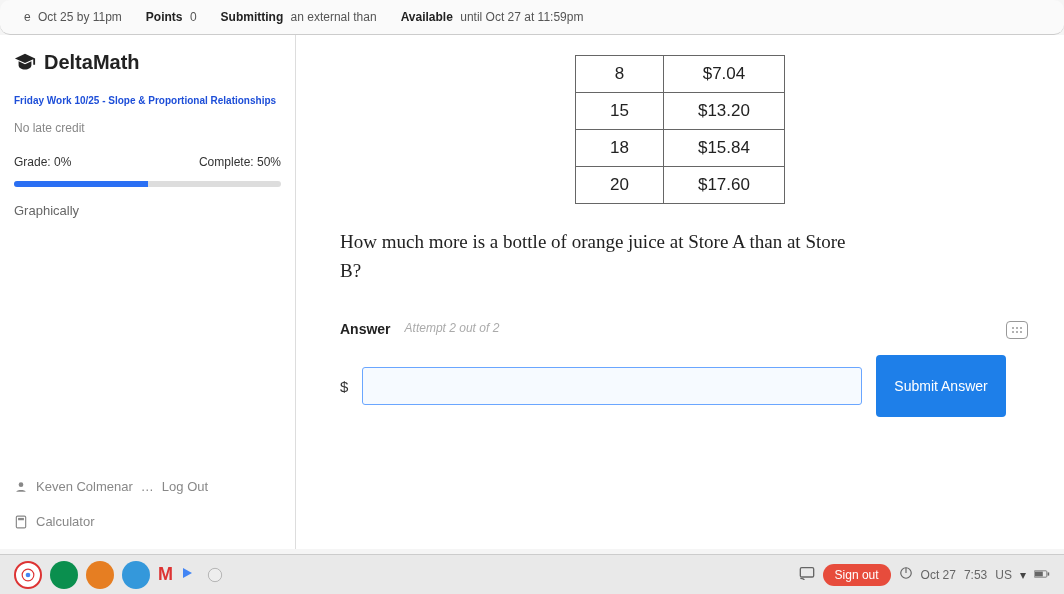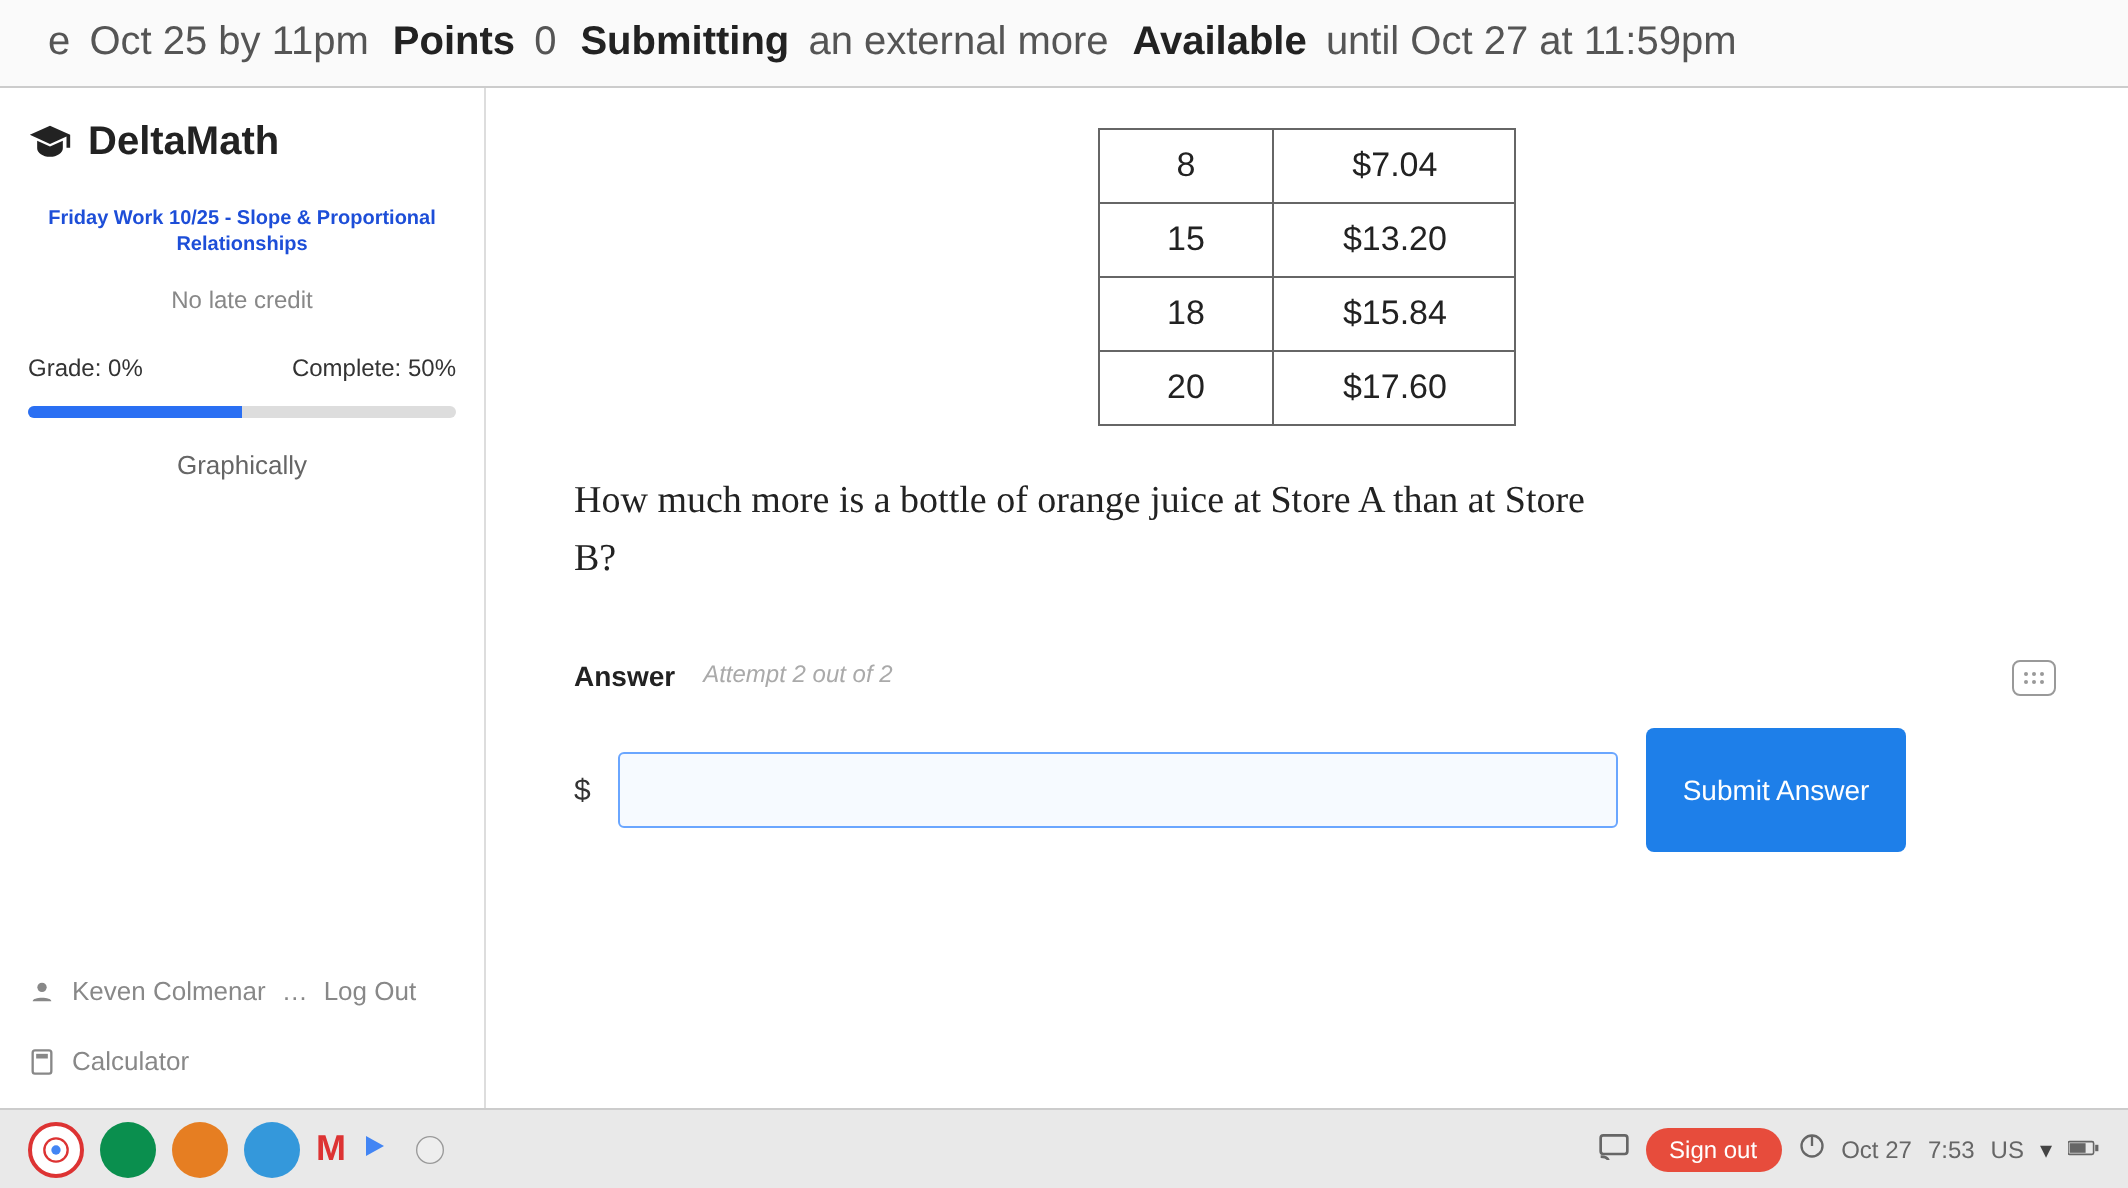--- a/index.html
+++ b/index.html
@@ -6,42 +6,42 @@
   body {
     font-family: "Segoe UI", Arial, sans-serif;
     background: #f5f5f5;
     width: 1064px;
     height: 594px;
     overflow: hidden;
     position: relative;
   }
   .header-bar {
     display: flex;
-    gap: 12px;
+    gap: 24px;
     padding: 10px 20px;
     border-bottom: 1px solid #ccc;
-    font-size: 20px;
+    font-size: 12px;
     color: #333;
     background: #fafafa;
+    border-radius: 10px;
   }
   .header-bar .hlabel { font-weight: 700; color: #222; }
   .header-bar .hval   { color: #555; margin-left: 4px; }
   .main {
     display: flex;
     height: calc(100% - 80px);
   }
   .sidebar {
-    width: 243px;
+    width: 296px;
     padding: 16px 14px;
     border-right: 1px solid #ddd;
     background: #fff;
     display: flex;
     flex-direction: column;
     gap: 12px;
-    text-align: center;
   }
   .brand {
     display: flex; align-items: center; gap: 8px;
     font-size: 20px; font-weight: 700; color: #222;
     margin-bottom: 8px;
   }
   .brand svg { width: 22px; height: 22px; }
   .assignment-title { font-size: 10px; font-weight: 700; color: #1d4ed8; line-height: 1.3; }
   .nolate { font-size: 12px; color: #888; margin-top: 2px; }
   .stats { display: flex; justify-content: space-between; font-size: 12px; color: #333; margin-top: 8px; }
@@ -136,21 +136,21 @@
   <span>
     <span class="hval">e</span>
     <span class="hval">Oct 25 by 11pm</span>
   </span>
   <span>
     <span class="hlabel">Points</span>
     <span class="hval">0</span>
   </span>
   <span>
     <span class="hlabel">Submitting</span>
-    <span class="hval">an external more</span>
+    <span class="hval">an external than</span>
   </span>
   <span>
     <span class="hlabel">Available</span>
     <span class="hval">until Oct 27 at 11:59pm</span>
   </span>
 </div>
 
 <div class="main">
 
   <div class="sidebar">

